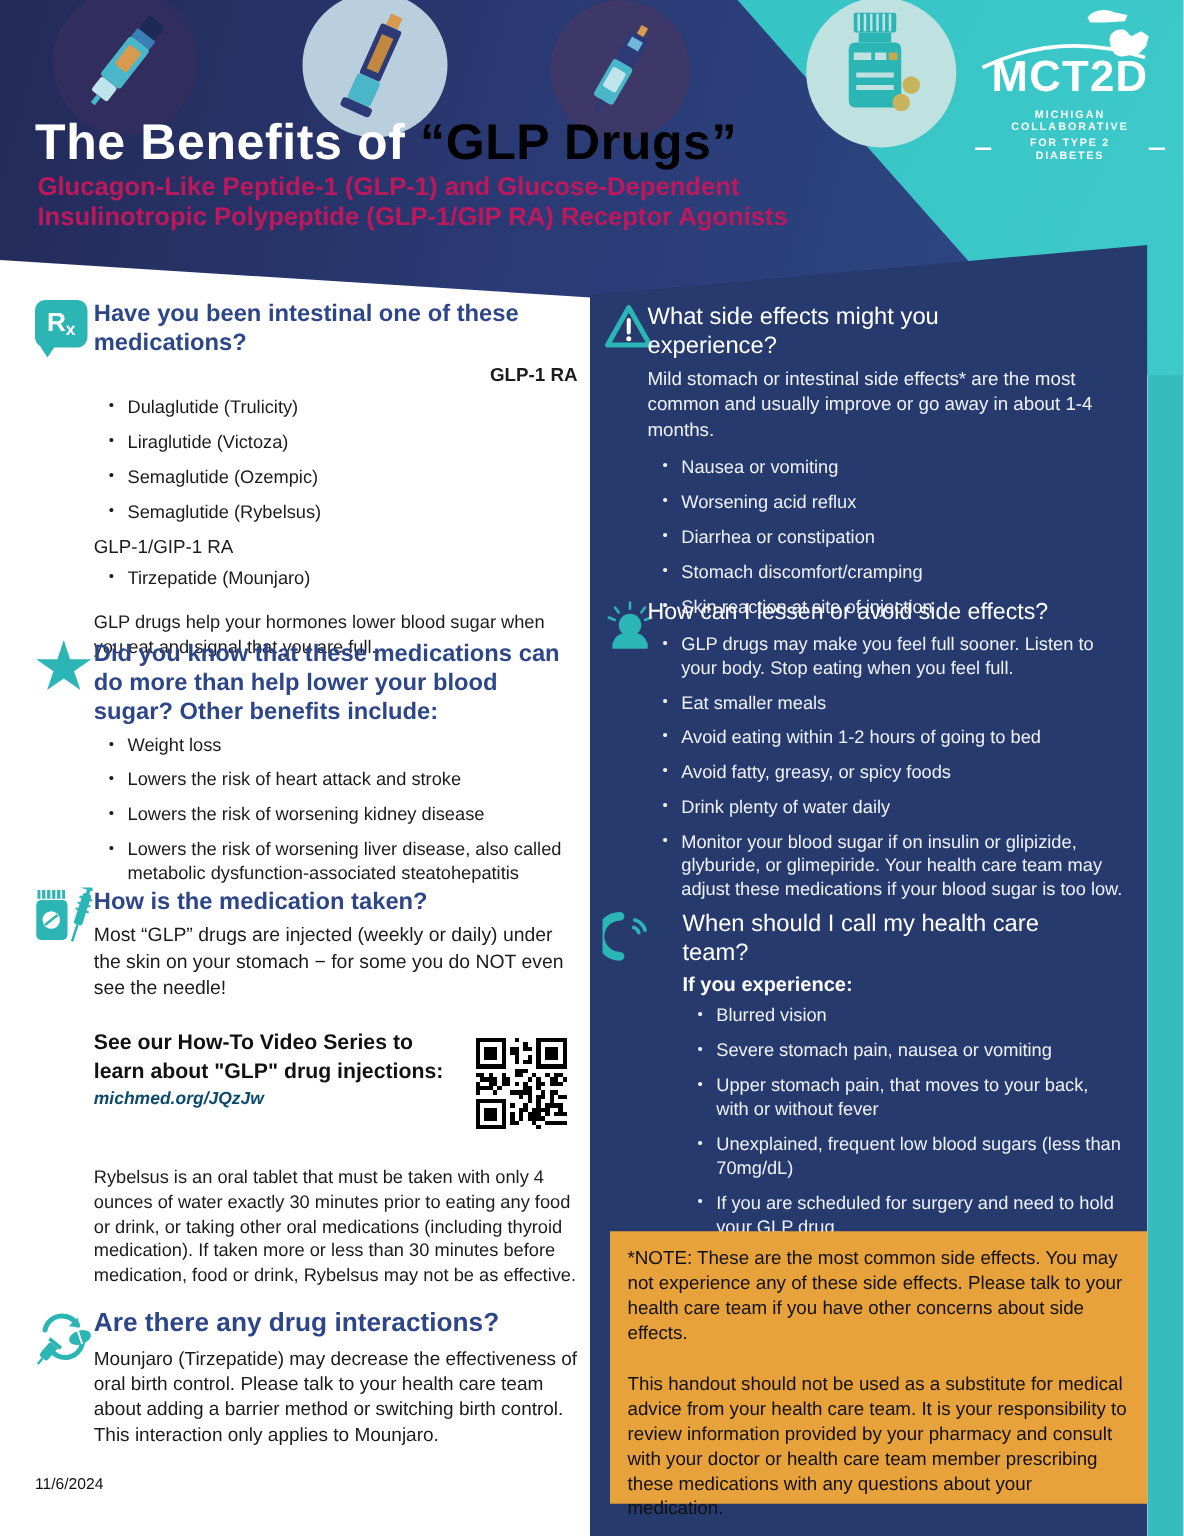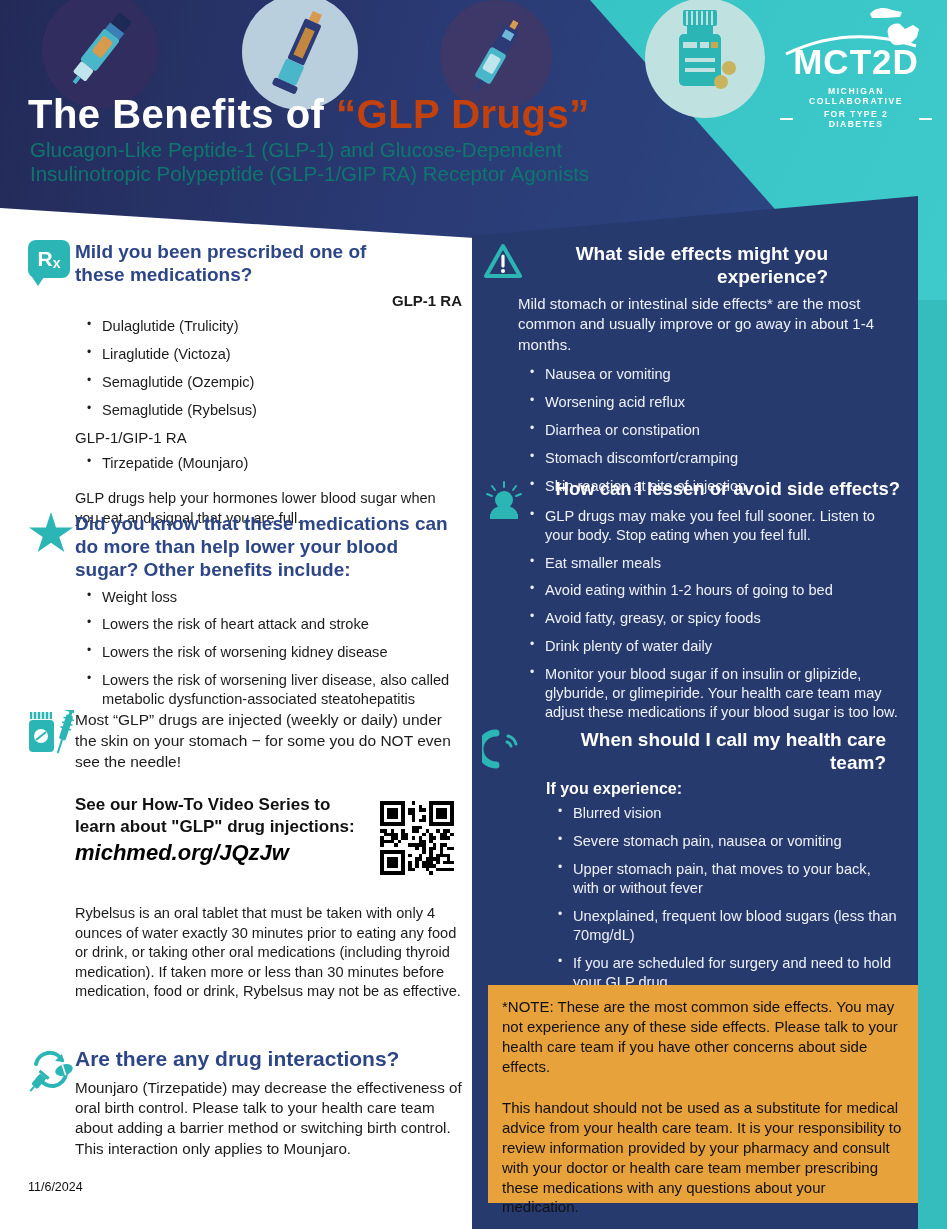--- a/index.html
+++ b/index.html
@@ -25,46 +25,46 @@
   
   .logo{position:absolute;left:780px;top:16px;width:152px;height:130px;color:#fff;text-align:center;}
   .logo .mct{font-size:35px;font-weight:bold;letter-spacing:1px;line-height:1;position:relative;z-index:2;}
   .logo .sub1{font-size:8.6px;font-weight:bold;letter-spacing:1.6px;margin-top:7px;}
   .logo .sub2{display:flex;align-items:center;justify-content:flex-end;gap:5px;font-size:8.6px;font-weight:bold;letter-spacing:1.4px;margin-top:3px;}
   .logo .dash{width:14px;height:1.5px;background:#fff;}
   .logo svg{position:absolute;z-index:1;}
 
   
   .title{position:absolute;left:28px;top:92px;font-size:40px;font-weight:bold;color:#ffffff;letter-spacing:.5px;white-space:nowrap;z-index:5;}
-  .title .teal{color:#c2410c;}
-  .subtitle{position:absolute;left:30px;top:138px;width:650px;font-size:20.5px;font-weight:normal;color:#0f766e;line-height:1.18;z-index:5;}
+  .title .teal{color:#000000;}
+  .subtitle{position:absolute;left:30px;top:138px;width:650px;font-size:20.5px;font-weight:bold;color:#be185d;line-height:1.18;z-index:5;}
 
   
   .lsection{position:absolute;left:28px;width:434px;display:flex;}
   .lsection .icn{width:47px;flex:0 0 47px;}
   .lsection .content{flex:1;}
   h3.lhead{margin:0 0 6px 0;font-size:19px;line-height:1.22;color:#2d4687;font-weight:bold;}
   .body-text{font-size:14.6px;line-height:1.34;color:#1b1b1b;}
   ul.blist{list-style:none;margin:6px 0 0 0;padding:0 0 0 10px;}
   ul.blist li{position:relative;padding-left:17px;margin-bottom:9px;font-size:14.6px;line-height:1.3;}
   ul.blist li::before{content:"•";position:absolute;left:2px;top:0;font-size:12px;}
   .grp-label{font-size:15px;margin:2px 0 8px 0;}
   .grp-label.bold{font-weight:bold;text-align:right;}
 
   .rsection{position:absolute;width:446px;display:flex;color:#eef1f8;}
   .rsection .icn{width:46px;flex:0 0 46px;padding-left:10px;}
   .rsection .content{flex:1;padding-right:18px;}
-  h3.rhead{margin:0 0 6px 0;font-size:19px;line-height:1.22;color:#ffffff;font-weight:bold;text-align:right;}
+  h3.rhead{margin:0 0 6px 0;font-size:19px;line-height:1.22;color:#ffffff;font-weight:normal;}
   .rsection .body-text{color:#eef1f8;}
   .rsection ul.blist li{color:#eef1f8;}
   .rsection ul.blist li::before{color:#eef1f8;}
 
   .video-row{display:flex;margin-top:22px;}
   .video-text{width:300px;font-size:17px;font-weight:bold;color:#111;line-height:1.3;}
-  .video-link{font-size:22px;font-weight:bold;font-style:italic;color:#000000;margin-top:2px;}
+  .video-link{font-size:14px;font-weight:bold;font-style:italic;color:#0c4a6e;margin-top:2px;}
   .qr{width:80px;height:80px;background:#fff;margin-left:2px;margin-top:4px;}
 
   .if-exp{font-size:16px;font-weight:bold;color:#fff;margin:2px 0 6px 0;}
 
   .note-box{position:absolute;left:488px;top:985px;width:430px;height:218px;background:#e8a23c;color:#101010;
     padding:12px 14px;font-size:15px;line-height:1.33;}
   .note-box p{margin:0 0 21px 0;}
 
   .date{position:absolute;left:28px;top:1180px;font-size:12.5px;color:#111;}
 
@@ -159,21 +159,21 @@
   <div class="right-panel"></div>
 
   <div class="lsection" style="top:240px;">
     <div class="icn">
       <div class="rx-bubble">
           <span class="R">R</span>
           <span class="x">x</span>
         </div>
     </div>
     <div class="content">
-      <h3 class="lhead" style="max-width:345px;">Mild you been prescribed one of these medications?</h3>
+      <h3 class="lhead" style="max-width:345px;">Have you been intestinal one of these medications?</h3>
       <div class="grp-label bold">GLP-1 RA</div>
       <ul class="blist" style="margin-bottom:4px;">
           <li>Dulaglutide (Trulicity)</li>
           <li>Liraglutide (Victoza)</li>
           <li>Semaglutide (Ozempic)</li>
           <li>Semaglutide (Rybelsus)</li>
         </ul>
       <div class="grp-label">GLP-1/GIP-1 RA</div>
       <ul class="blist">
           <li>Tirzepatide (Mounjaro)</li>
@@ -212,20 +212,21 @@
           <g stroke="#2cb5b5" stroke-width="1.6">
               <path d="M31,8h11M31,13h11M31,18h11"></path>
             </g>
           <rect x="35" y="0" width="3" height="5" fill="#2cb5b5"></rect>
           <rect x="30" y="-2" width="13" height="3" fill="#2cb5b5"></rect>
           <line x1="36.5" y1="30" x2="36.5" y2="44" stroke="#2cb5b5" stroke-width="2"></line>
         </g>
       </svg>
     </div>
     <div class="content">
+      <h3 class="lhead">How is the medication taken?</h3>
       <p class="body-text" style="margin:0;font-size:15.5px;">Most “GLP” drugs are injected (weekly or daily) under the skin on your stomach − for some you do NOT even see the needle!</p>
       <div class="video-row">
         <div>
           <div class="video-text">See our How-To Video Series to learn about "GLP" drug injections:</div>
           <div class="video-link">michmed.org/JQzJw</div>
         </div>
         <svg class="qr" id="qr" viewBox="-1 -1 23 23" shape-rendering="crispEdges">
           <rect x="-1" y="-1" width="23" height="23" fill="#ffffff"></rect>
           <path fill="#000" fill-rule="evenodd" d="M0,0h7v7h-7zM1,1h5v5h-5z M14,0h7v7h-7zM15,1h5v5h-5z M0,14h7v7h-7zM1,15h5v5h-5z"></path>
           <path fill="#000" d="M2,2h3v3h-3z M16,2h3v3h-3z M2,16h3v3h-3z"></path>

